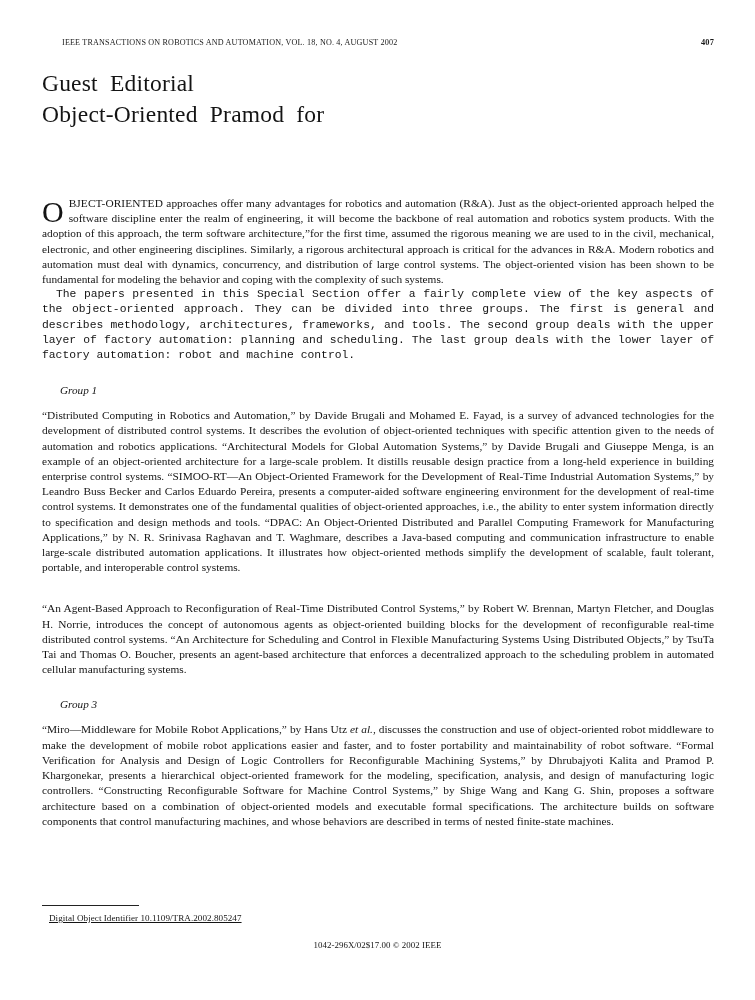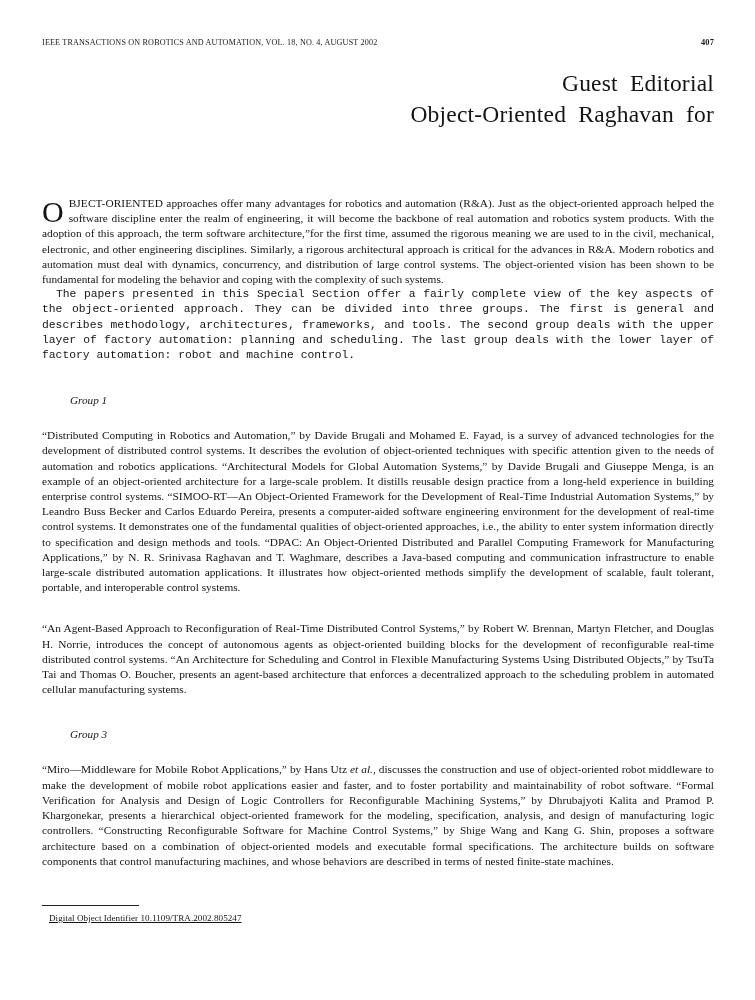--- a/index.html
+++ b/index.html
@@ -29,30 +29,30 @@
     left: 42px;
     top: 38px;
     width: 672px;
     display: flex;
     justify-content: space-between;
     align-items: baseline;
     font-size: 8.1px;
     letter-spacing: 0.18px;
     color: #1a1a1a;
   }
-  .runhead-left { white-space: nowrap; }
+  .runhead-left { white-space: nowrap; margin-left: 20px; }
   .runhead-right { font-size: 8.4px; font-weight: bold; }
 
   
   .titleblock {
     position: absolute;
     left: 42px;
     top: 68px;
     width: 672px;
-    text-align: right;
+    text-align: left;
   }
   .title-line {
     font-size: 24px;
     line-height: 31px;
     font-weight: normal;
     letter-spacing: 0.2px;
     white-space: pre;
   }
   .title-line.l1 { font-size: 23.5px; }
   .title-line.l2 { font-size: 23.5px; }
@@ -89,21 +89,21 @@
   }
   .smallcaps {
     font-variant: small-caps;
     font-size: 11.35px;
     letter-spacing: 0.1px;
     margin-top: 32px;
   }
 
   
   h2.group {
-    margin: 12px;
+    margin: 2px;
     font-size: 11.2px;
     line-height: 15px;
     font-style: italic;
     font-weight: normal;
     text-indent: 16px;
   }
   .gap-before-group { height: 18px; }
   .gap-after-group  { height: 8px; }
 
   
@@ -139,21 +139,21 @@
 
 <div class="page">
 
   <div class="runhead">
     <span class="runhead-left">IEEE TRANSACTIONS ON ROBOTICS AND AUTOMATION, VOL. 18, NO. 4, AUGUST 2002</span>
     <span class="runhead-right">407</span>
   </div>
 
   <div class="titleblock">
     <div class="title-line l1">Guest  Editorial</div>
-    <div class="title-line l2">Object-Oriented  Raghavan  for</div>
+    <div class="title-line l2">Object-Oriented  Pramod  for</div>
   </div>
 
   <div class="body">
 
     <p class="para opening"><span class="dropcap">O</span><span class="smallcaps">BJECT-ORIENTED</span><span> approaches offer many advantages for robotics and automation (R&amp;A). Just as the object-oriented approach helped the software discipline enter the realm of engineering, it will become the backbone of real automation and robotics system products. With the adoption of this approach, the term software architecture,”for the first time, assumed the rigorous meaning we are used to in the civil, mechanical, electronic, and other engineering disciplines. Similarly, a rigorous architectural approach is critical for the advances in R&amp;A. Modern robotics and automation must deal with dynamics, concurrency, and distribution of large control systems. The object-oriented vision has been shown to be fundamental for modeling the behavior and coping with the complexity of such systems.</span></p>
 
     <p class="para indent">The papers presented in this Special Section offer a fairly complete view of the key aspects of the object-oriented approach. They can be divided into three groups. The first is general and describes methodology, architectures, frameworks, and tools. The second group deals with the upper layer of factory automation: planning and scheduling. The last group deals with the lower layer of factory automation: robot and machine control.</p>
 
     <div class="gap-before-group"></div>
     <h2 class="group">Group 1</h2>
@@ -166,14 +166,15 @@
 
     <div class="gap-before-group"></div>
     <h2 class="group">Group 3</h2>
     <div class="gap-after-group"></div>
     <p class="para"><span>“Miro—Middleware for Mobile Robot Applications,” by Hans Utz </span><i>et al.</i><span>, discusses the construction and use of object-oriented robot middleware to make the development of mobile robot applications easier and faster, and to foster portability and maintainability of robot software. “Formal Verification for Analysis and Design of Logic Controllers for Reconfigurable Machining Systems,” by Dhrubajyoti Kalita and Pramod P. Khargonekar, presents a hierarchical object-oriented framework for the modeling, specification, analysis, and design of manufacturing logic controllers. “Constructing Reconfigurable Software for Machine Control Systems,” by Shige Wang and Kang G. Shin, proposes a software architecture based on a combination of object-oriented models and executable formal specifications. The architecture builds on software components that control manufacturing machines, and whose behaviors are described in terms of nested finite-state machines.</span></p>
 
   </div>
 
   <div class="footnote-rule"></div>
   <div class="doi">Digital Object Identifier 10.1109/TRA.2002.805247</div>
+  <div class="copyright">1042-296X/02$17.00 © 2002 IEEE</div>
 
 </div>
 
 </body></html>

